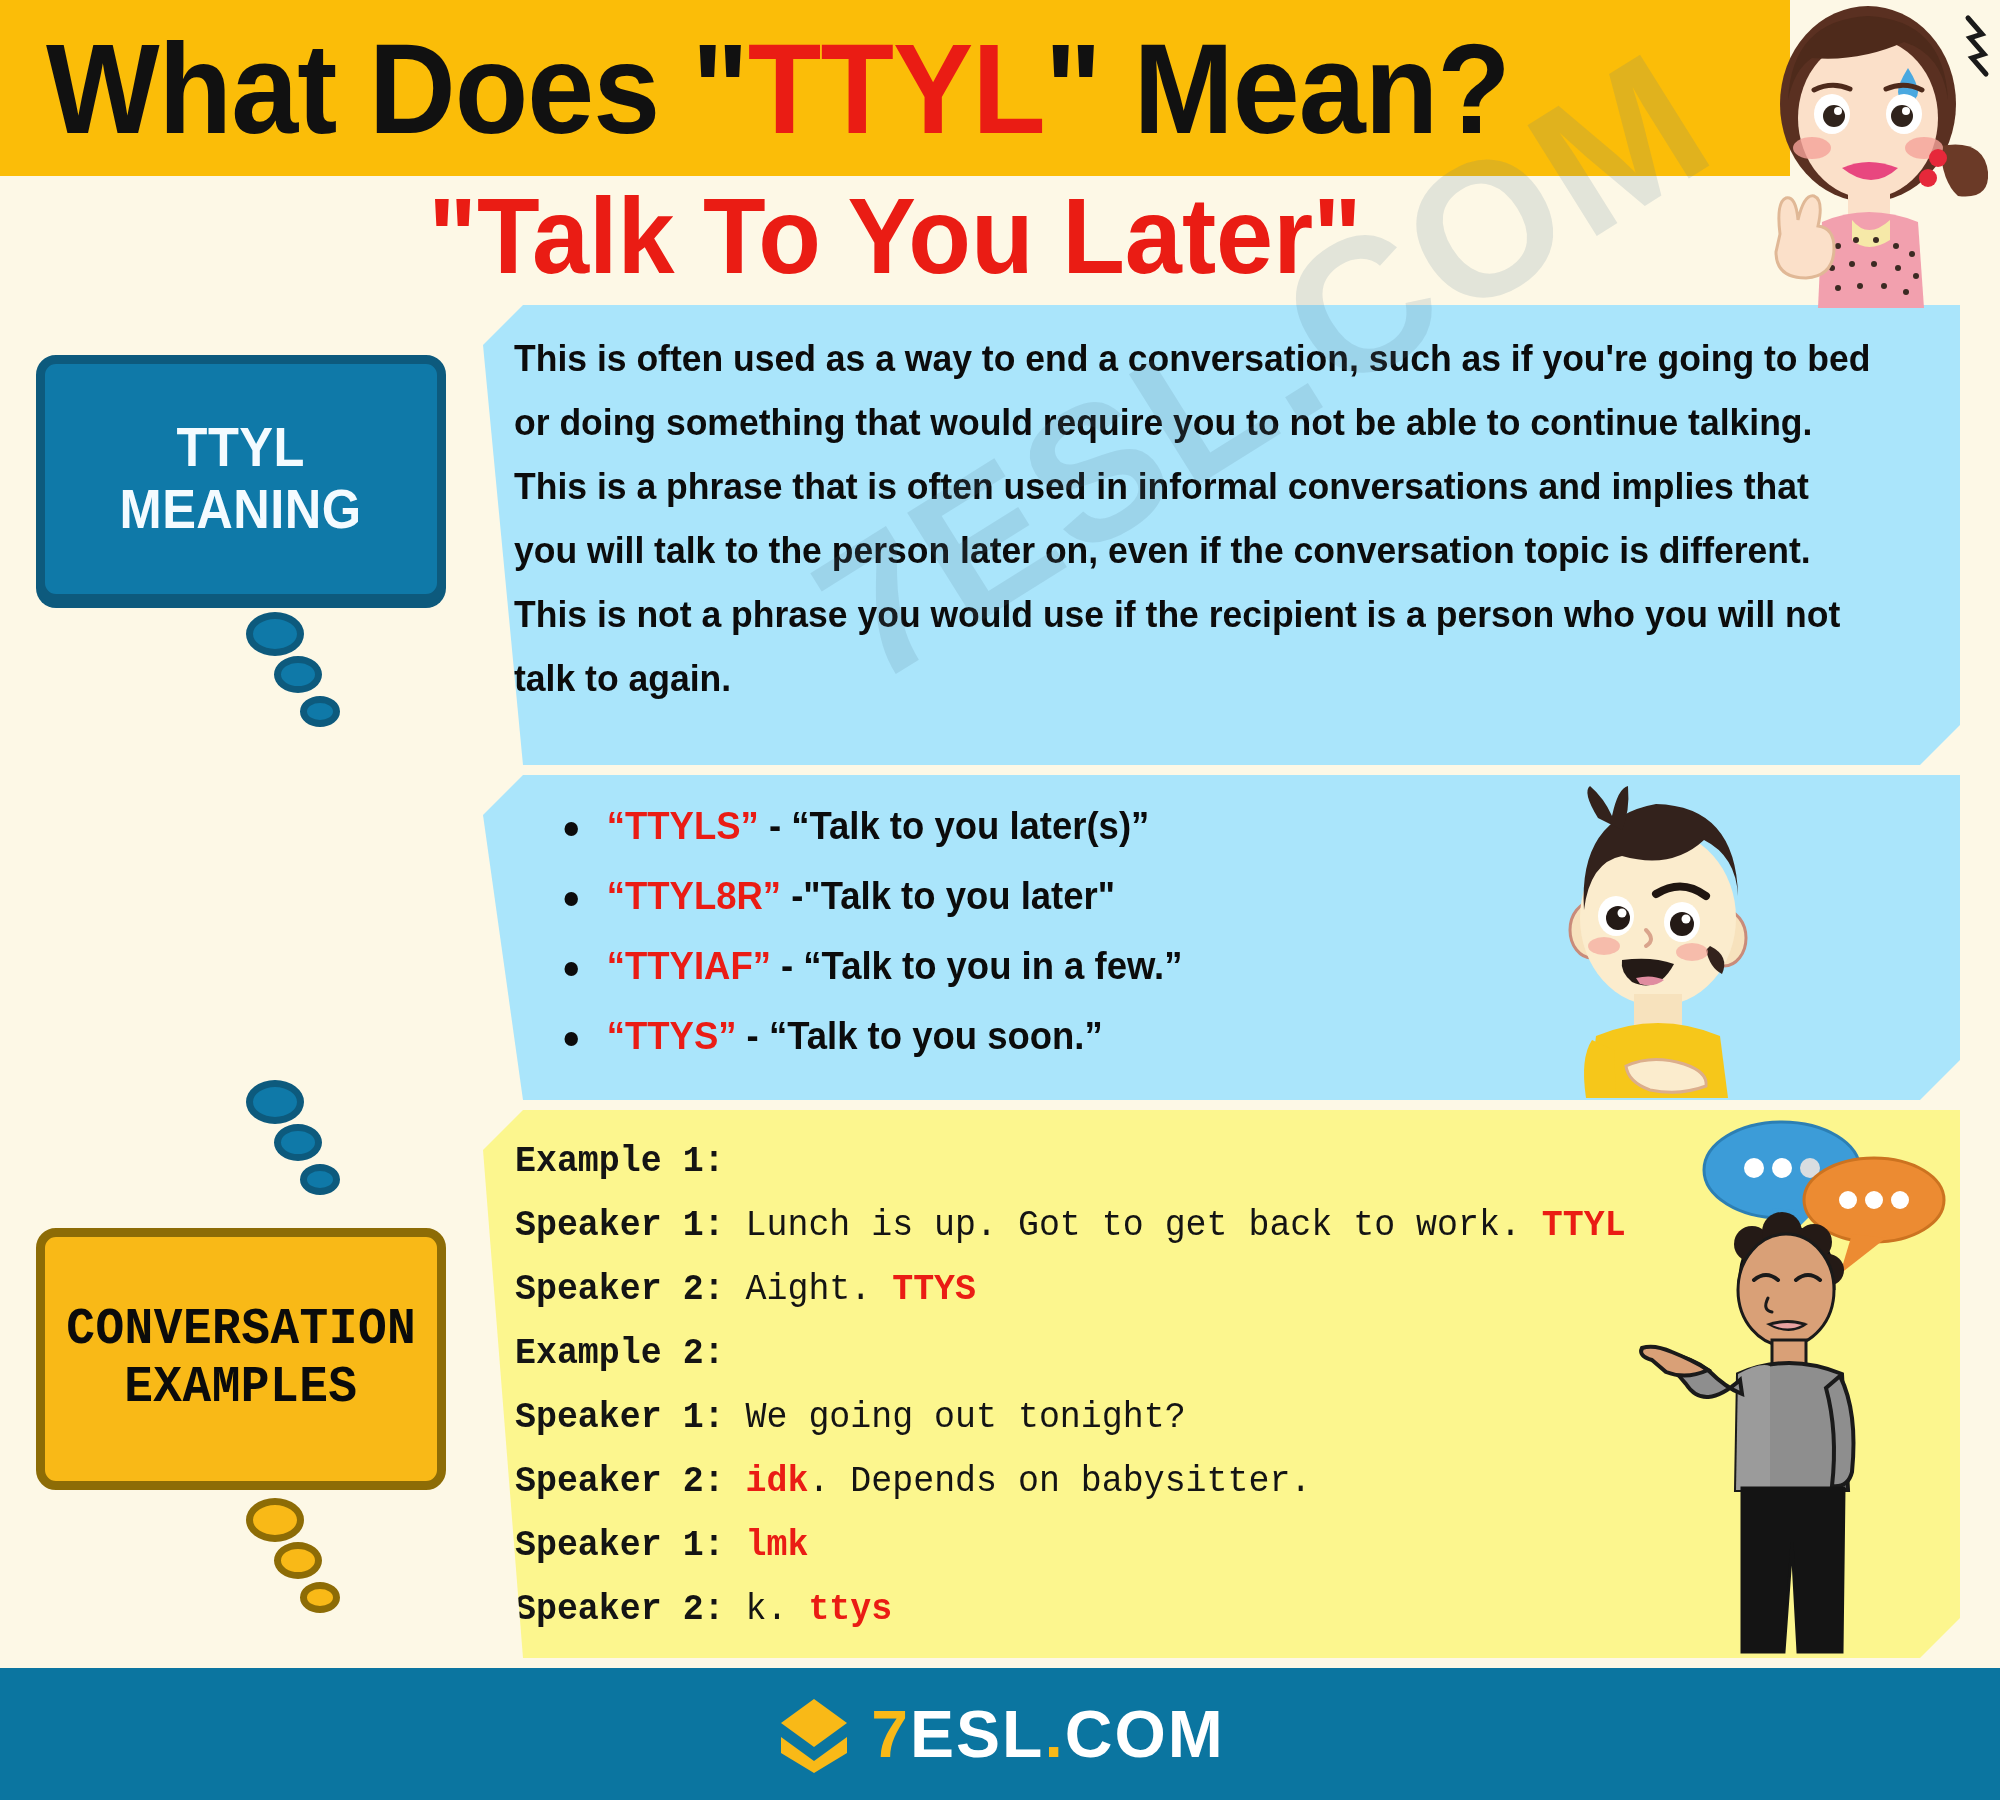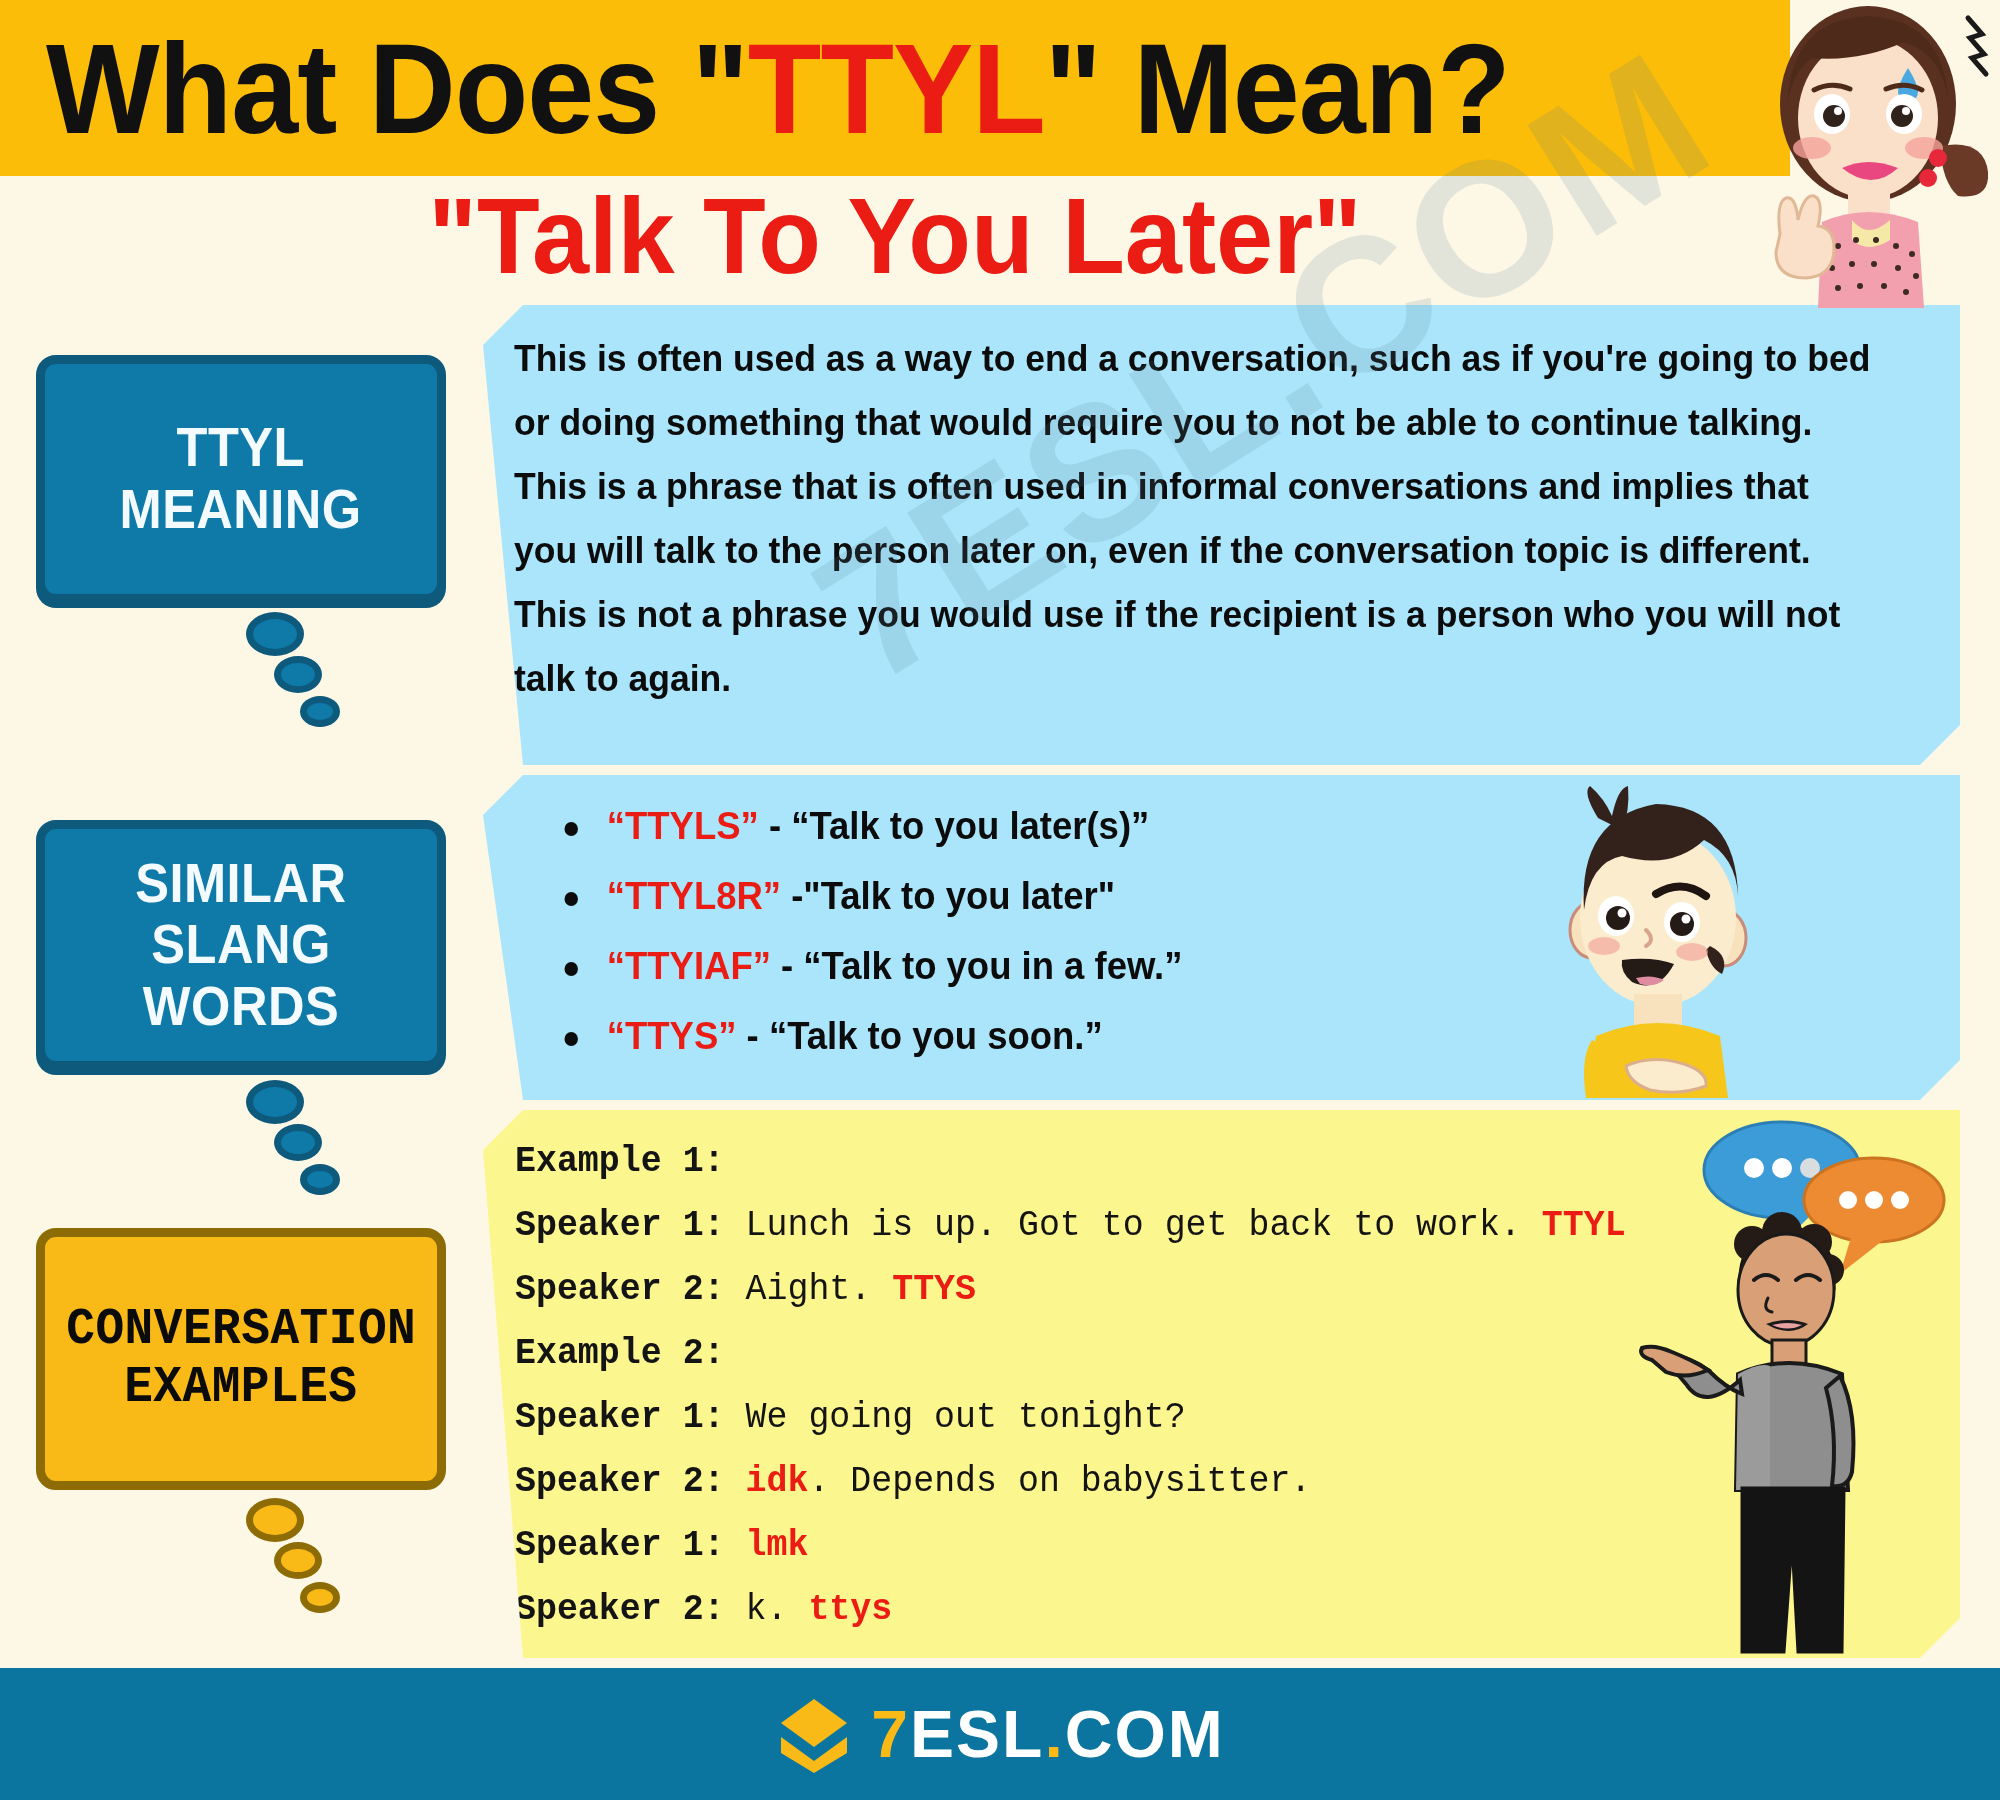--- a/index.html
+++ b/index.html
@@ -275,24 +275,20 @@
   <div class="badge badge-blue" id="badge-meaning">
     <div class="badge-label">TTYL</div>
     <div class="badge-label">MEANING</div>
   </div>
   <div class="dots" id="dots-meaning">
     <div class="dot blue d1"></div>
     <div class="dot blue d2"></div>
     <div class="dot blue d3"></div>
   </div>
 
-  <div class="badge badge-blue" id="badge-slang">
-    <div class="badge-label">SIMILAR</div>
-    <div class="badge-label">SLANG WORDS</div>
-  </div>
   <div class="dots" id="dots-slang">
     <div class="dot blue d1"></div>
     <div class="dot blue d2"></div>
     <div class="dot blue d3"></div>
   </div>
 
   <div class="badge badge-yellow" id="badge-conv">
     <div class="badge-label">CONVERSATION</div>
     <div class="badge-label">EXAMPLES</div>
   </div>

